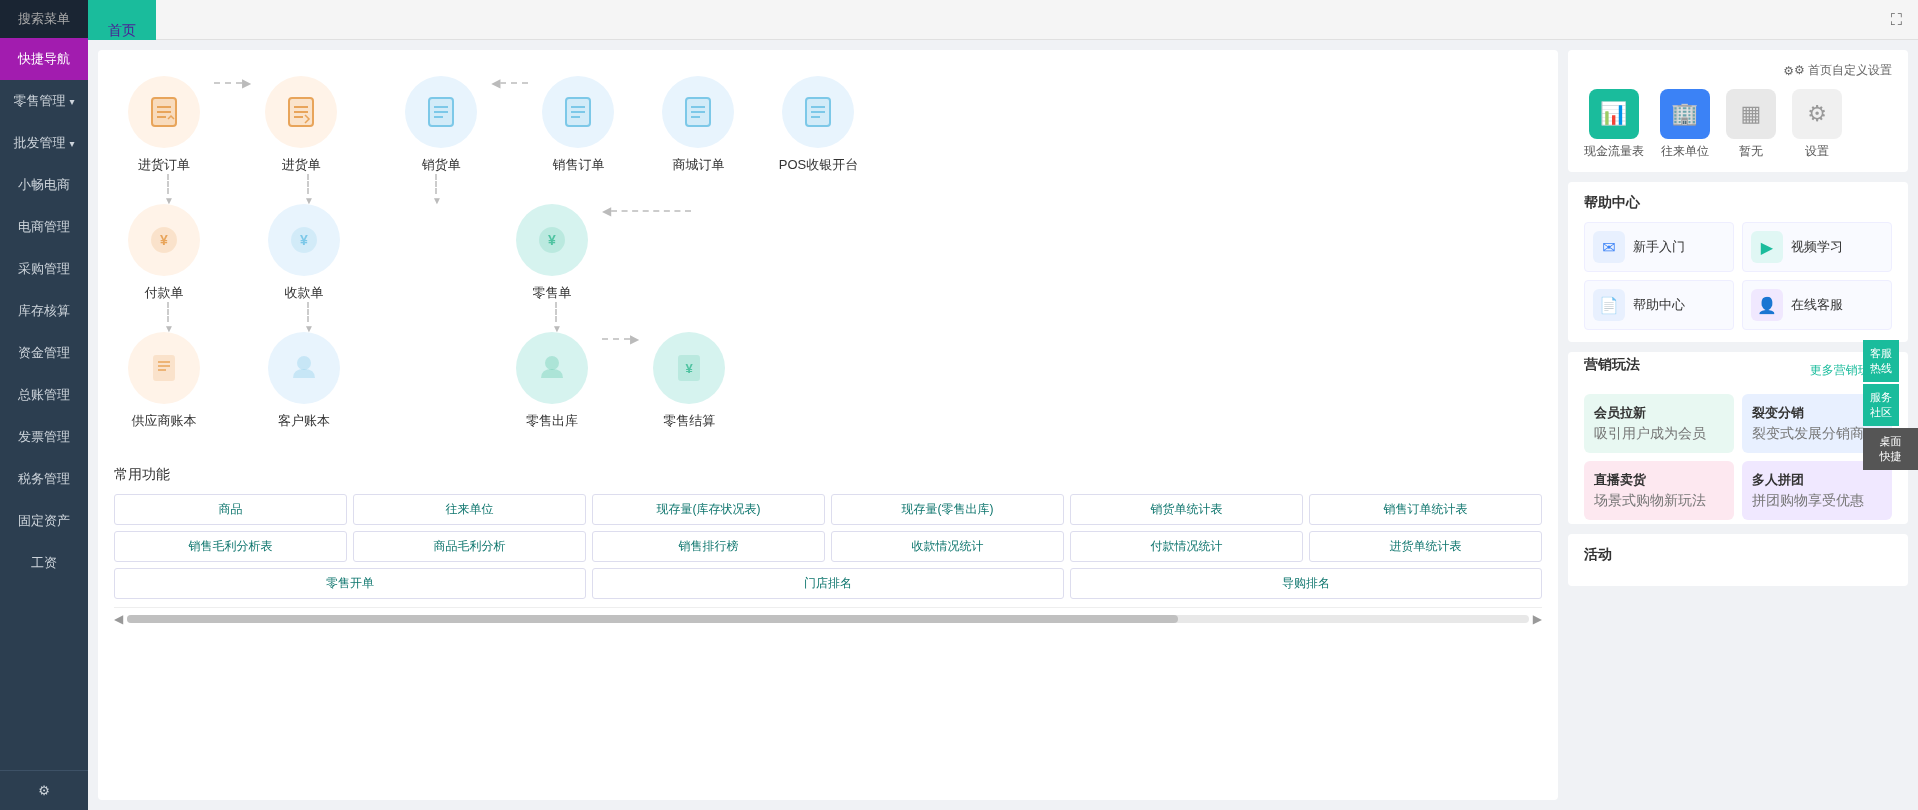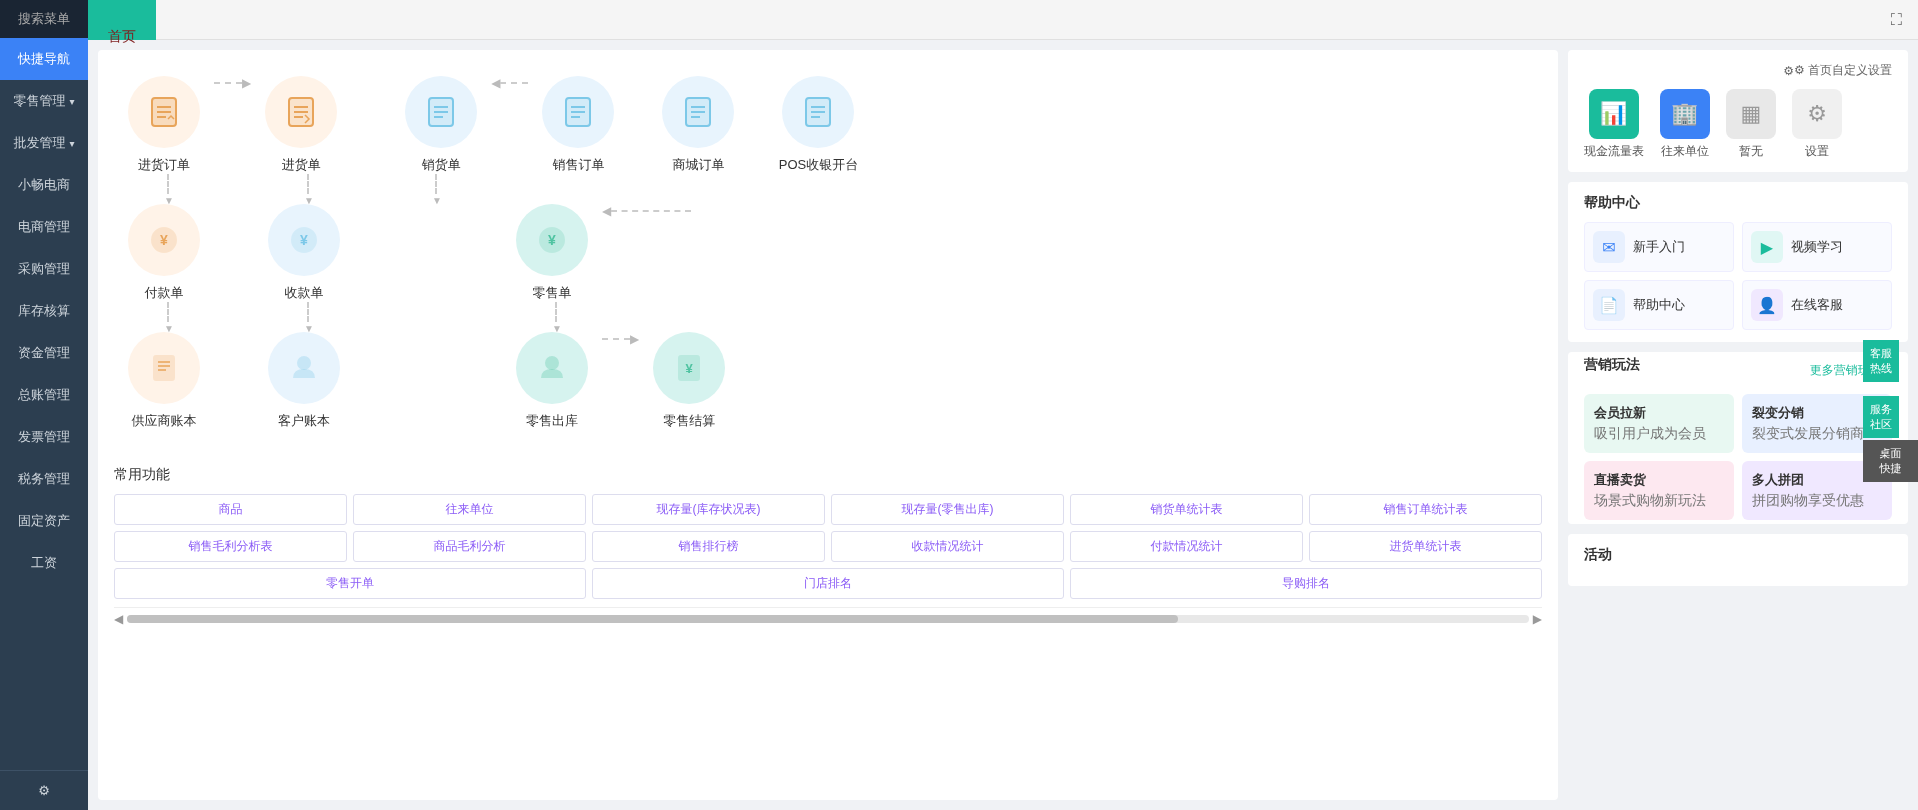--- a/index.html
+++ b/index.html
@@ -29,21 +29,21 @@
       padding: 12px 8px;
       text-align: center;
       cursor: pointer;
       position: relative;
       display: flex;
       align-items: center;
       justify-content: center;
       gap: 2px;
     }
     .sidebar-item.active {
-      background: #3b82f6;
+      background: #a21caf;
       color: #fff;
     }
     .sidebar-item .arrow {
       font-size: 10px;
       margin-left: 2px;
     }
     .sidebar-item.settings {
       margin-top: auto;
       border-top: 1px solid #3d5166;
     }
@@ -51,27 +51,27 @@
     
     .topbar {
       display: flex;
       align-items: center;
       height: 40px;
       background: #f5f5f5;
       border-bottom: 1px solid #e0e0e0;
       flex-shrink: 0;
     }
     .tab-item {
-      padding: 16px 20px;
+      padding: 10px 20px;
       height: 40px;
       line-height: 40px;
       font-size: 14px;
       cursor: pointer;
       background: #1abc9c;
-      color: #7f1d1d;
+      color: #4c1d95;
     }
     .topbar-right {
       margin-left: auto;
       padding-right: 16px;
       display: flex;
       align-items: center;
       gap: 8px;
     }
     .fullscreen-btn {
       font-size: 16px;
@@ -152,21 +152,21 @@
       grid-template-columns: repeat(6, 1fr);
       gap: 6px;
       margin-bottom: 6px;
     }
     .func-btn {
       border: 1px solid #dde;
       background: #fff;
       border-radius: 3px;
       padding: 6px 4px;
       font-size: 12px;
-      color: #8b5cf6;
+      color: #0f766e;
       cursor: pointer;
       text-align: center;
     }
     .scroll-arrow { color: #999; font-size: 12px; cursor: pointer; }
     .scroll-track {
       flex: 1;
       height: 8px;
       background: #e8e8e8;
       border-radius: 4px;
       margin: 0 4px;
@@ -317,21 +317,20 @@
     }
     .float-btn {
       background: #1abc9c;
       color: #fff;
       font-size: 11px;
       padding: 6px 4px;
       text-align: center;
       cursor: pointer;
       writing-mode: horizontal-tb;
       width: 36px;
-      margin-top: 12px;
     }
     .float-btn-gray {
       background: #555;
       color: #fff;
       font-size: 11px;
       padding: 6px 4px;
       text-align: center;
       cursor: pointer;
       width: 55px;
     }

